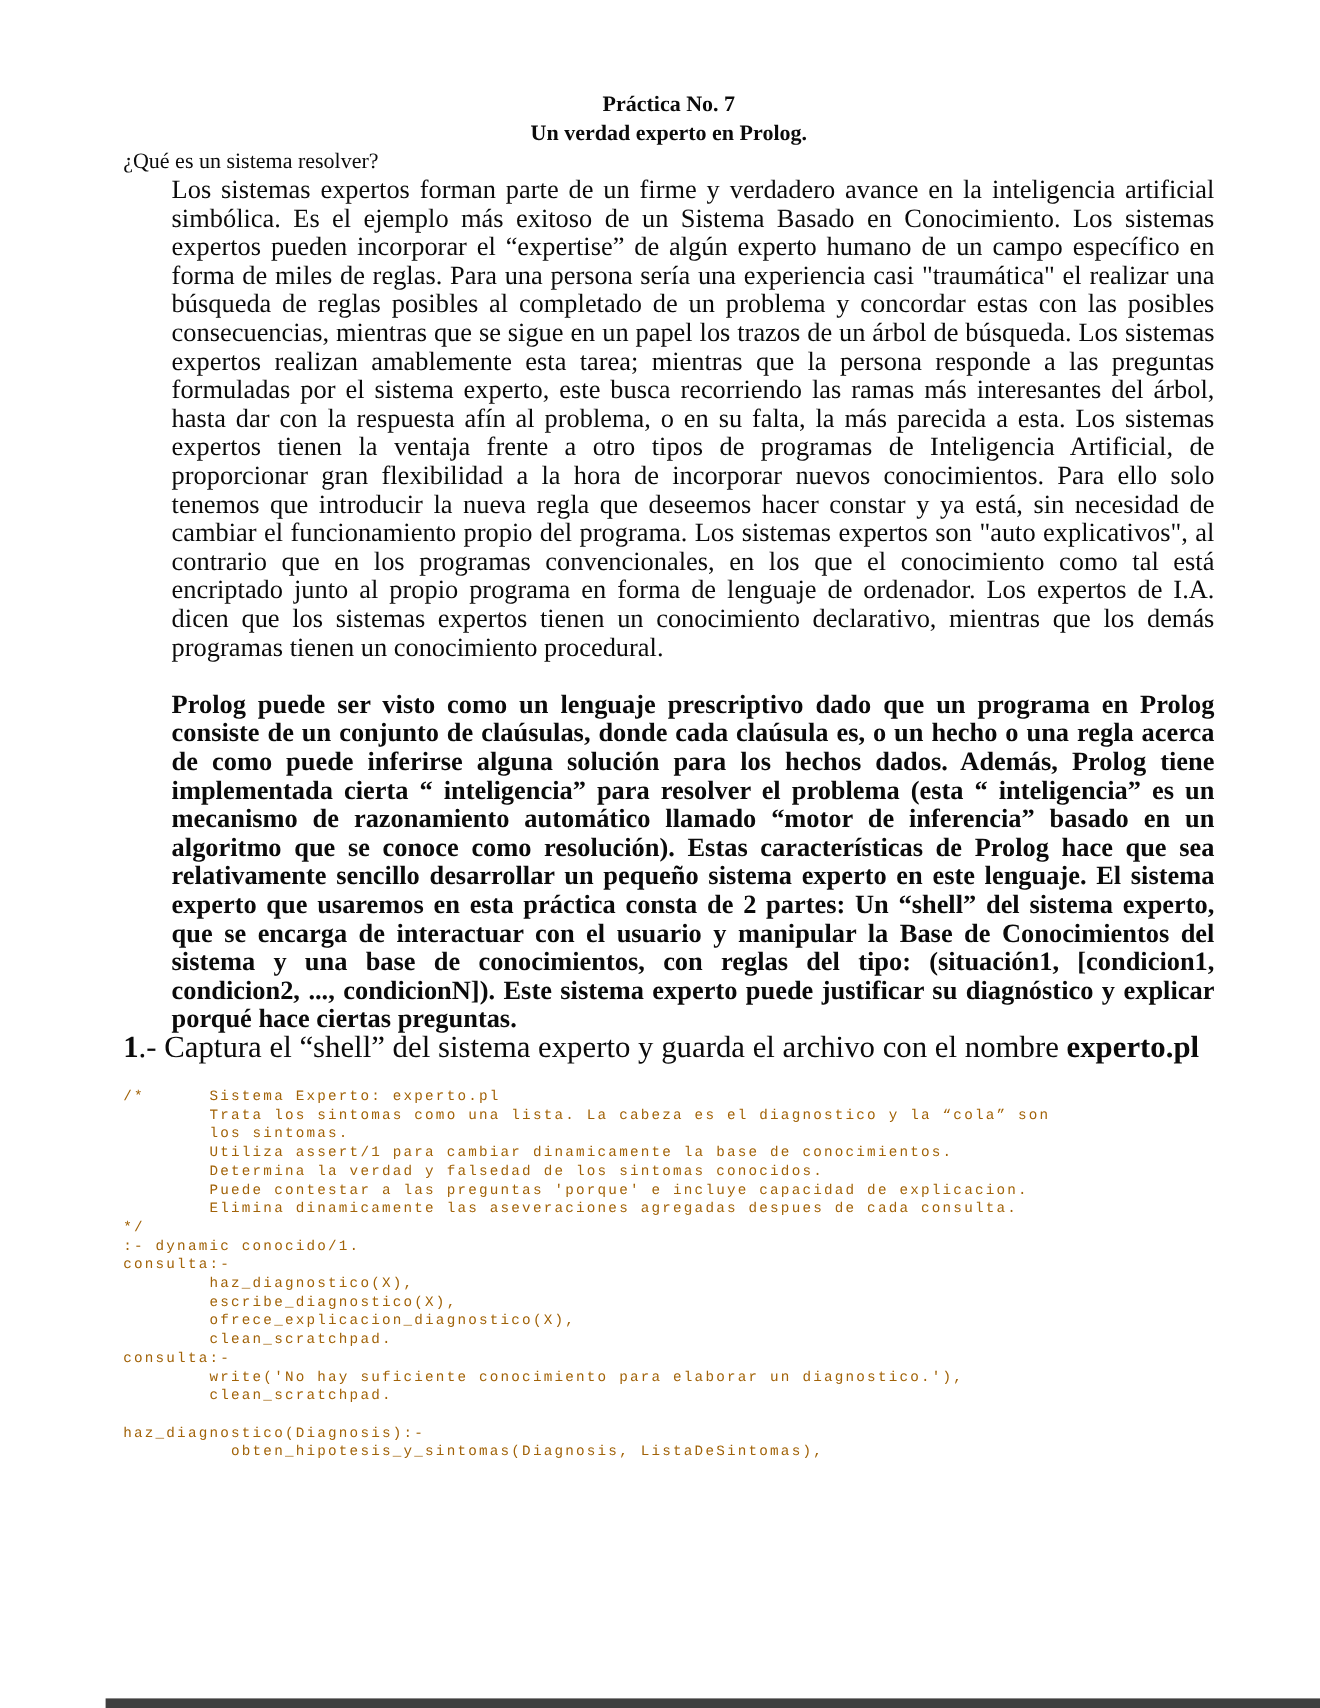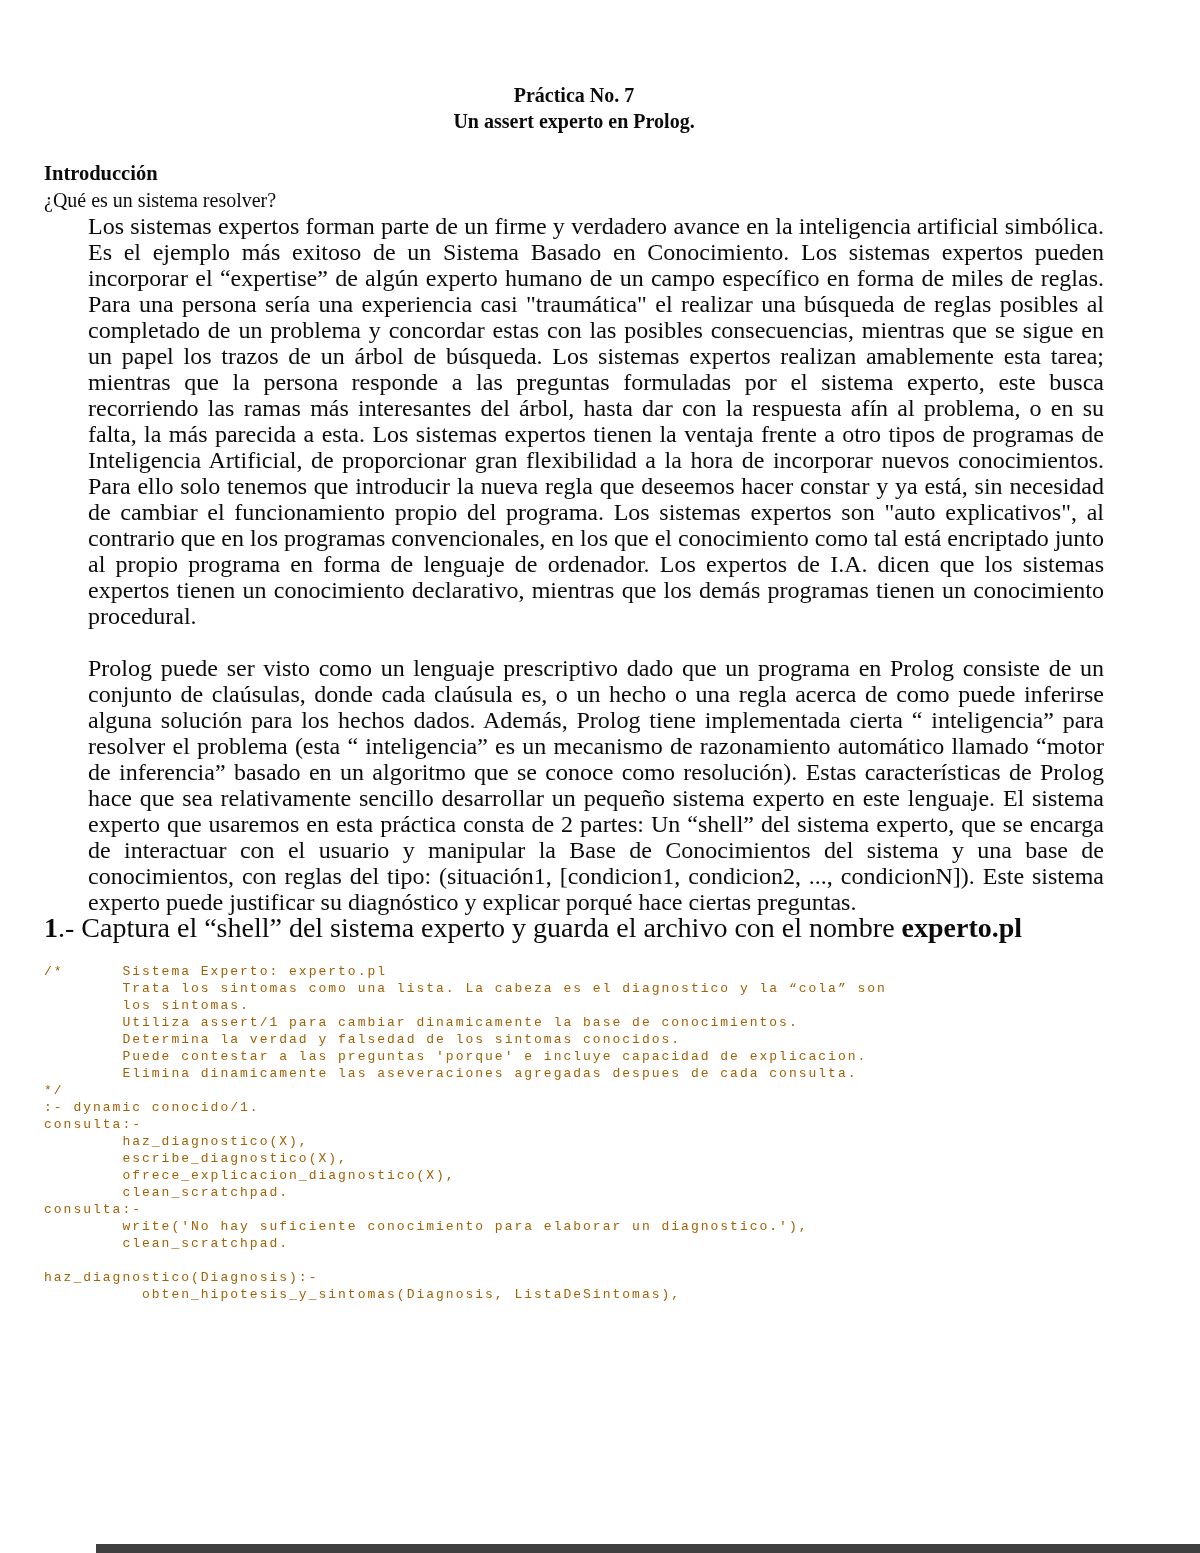--- a/index.html
+++ b/index.html
@@ -16,21 +16,21 @@
     color: #0b0b0b;
   }
   .page {
     position: absolute;
     top: 0;
     left: 0;
     width: 1200px;
     height: 1553px;
     background: #ffffff;
     box-sizing: border-box;
-    padding: 82px 96px 0 44px;
+    padding: 82px 96px 0 112px;
   }
   .title-block {
     text-align: center;
     font-weight: bold;
     font-size: 20px;
     line-height: 26px;
   }
   .section-heading {
     font-weight: bold;
     font-size: 20.5px;
@@ -42,20 +42,21 @@
     line-height: 26px;
   }
   .paragraph {
     font-size: 24px;
     line-height: 26px;
     text-align: justify;
     margin-left: 44px;
   }
   .paragraph + .paragraph {
     margin-top: 26px;
+    font-weight: bold;
   }
   .activity-line {
     font-size: 28px;
     line-height: 26px;
   }
   .bold { font-weight: bold; }
   .code-block {
     margin: 22px 0 0 0;
     font-family: "Liberation Mono", "DejaVu Sans Mono", monospace;
     font-size: 13px;
@@ -73,24 +74,23 @@
     background: #3f3f3f;
   }
 </style>
 </head>
 <body>
 
 <div class="page">
 
   <div class="title-block">
     <div>Práctica No. 7</div>
-    <div>Un assert experto en Prolog.</div>
+    <div>Un verdad experto en Prolog.</div>
   </div>
 
-  <div class="section-heading">Introducción</div>
 
   <div class="body-line">¿Qué es un sistema resolver?</div>
 
   <div class="paragraph">Los sistemas expertos forman parte de un firme y verdadero avance en la inteligencia artificial simbólica. Es el ejemplo más exitoso de un Sistema Basado en Conocimiento. Los sistemas expertos pueden incorporar  el “expertise”  de algún experto humano de un campo específico en forma de miles de reglas. Para una persona sería una experiencia casi "traumática" el realizar una búsqueda de reglas posibles al completado de un problema y concordar estas con las posibles consecuencias, mientras que se sigue en un papel los trazos de un árbol de búsqueda. Los sistemas expertos realizan amablemente esta tarea; mientras que la persona responde a las preguntas formuladas por el sistema experto, este busca recorriendo las ramas más interesantes del árbol, hasta dar con la respuesta afín al problema, o en su falta, la más parecida a esta. Los sistemas expertos tienen la ventaja frente a otro tipos de programas de Inteligencia Artificial, de proporcionar gran flexibilidad a la hora de incorporar nuevos conocimientos. Para ello solo tenemos que introducir la nueva regla que deseemos hacer constar y ya está, sin necesidad de cambiar el funcionamiento propio del programa. Los sistemas expertos son "auto explicativos", al contrario que en los programas convencionales, en los que el conocimiento como tal está encriptado junto al propio programa en forma de lenguaje de ordenador. Los expertos de I.A.  dicen que los sistemas expertos tienen un conocimiento declarativo, mientras que los demás programas tienen un conocimiento procedural.</div>
 
   <div class="paragraph" style="margin-top:26px;">Prolog  puede ser visto como un lenguaje prescriptivo dado que un programa en Prolog consiste de un conjunto de claúsulas, donde cada claúsula es, o un hecho o una regla acerca de como puede inferirse alguna solución para los hechos dados. Además, Prolog tiene implementada cierta “ inteligencia” para resolver el problema (esta “ inteligencia”  es un mecanismo de razonamiento automático llamado “motor de inferencia” basado en un algoritmo que se conoce como resolución). Estas características de Prolog hace que sea relativamente sencillo desarrollar un pequeño sistema experto en este lenguaje. El sistema experto que usaremos en esta práctica consta de 2 partes: Un “shell”  del sistema experto, que se encarga de interactuar con el usuario y manipular la Base de Conocimientos del sistema y una base de conocimientos, con reglas del tipo: (situación1, [condicion1, condicion2, ..., condicionN]). Este sistema experto puede justificar su diagnóstico y explicar porqué hace ciertas preguntas.</div>
 
 
   <div class="activity-line"><span class="bold">1</span><span>.- Captura el “shell”  del sistema experto y guarda el archivo con el nombre </span><span class="bold">experto.pl</span></div>
 

